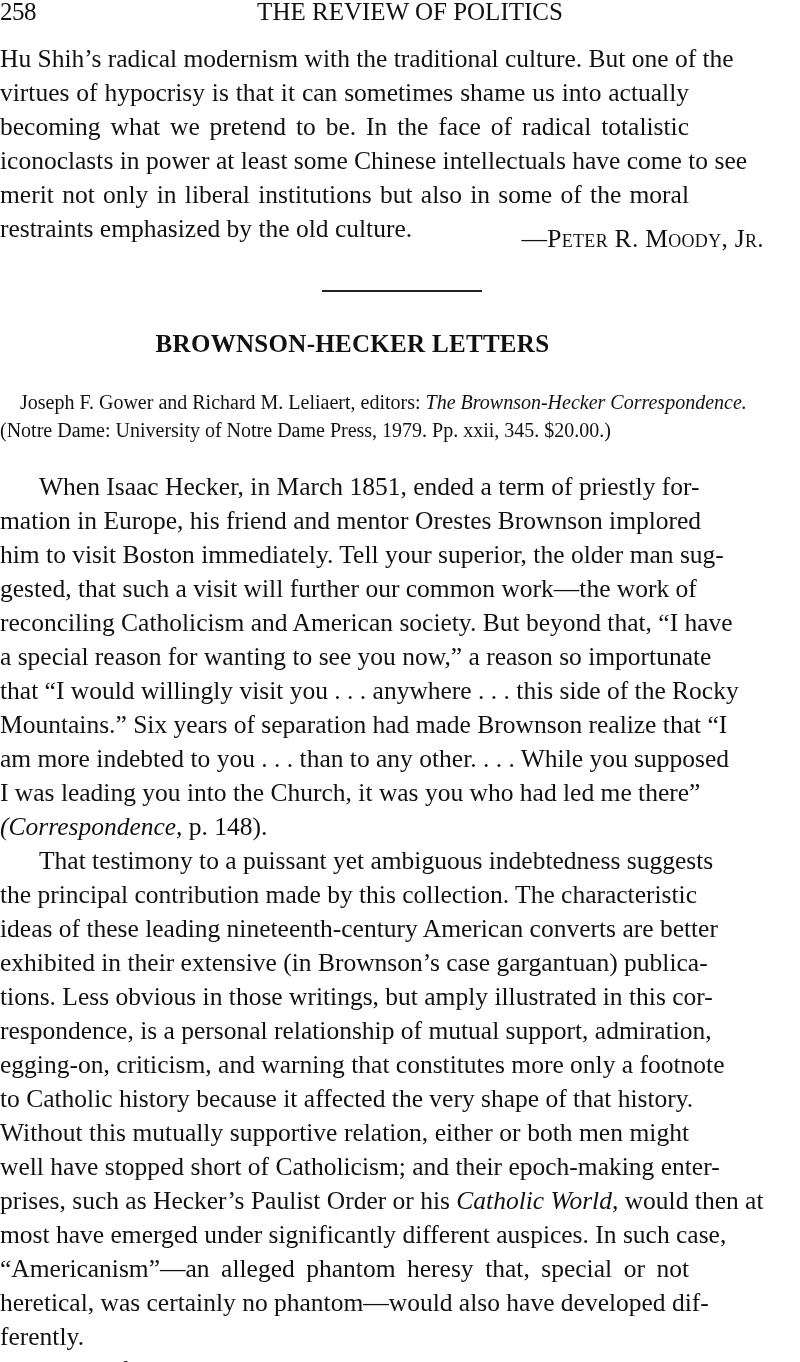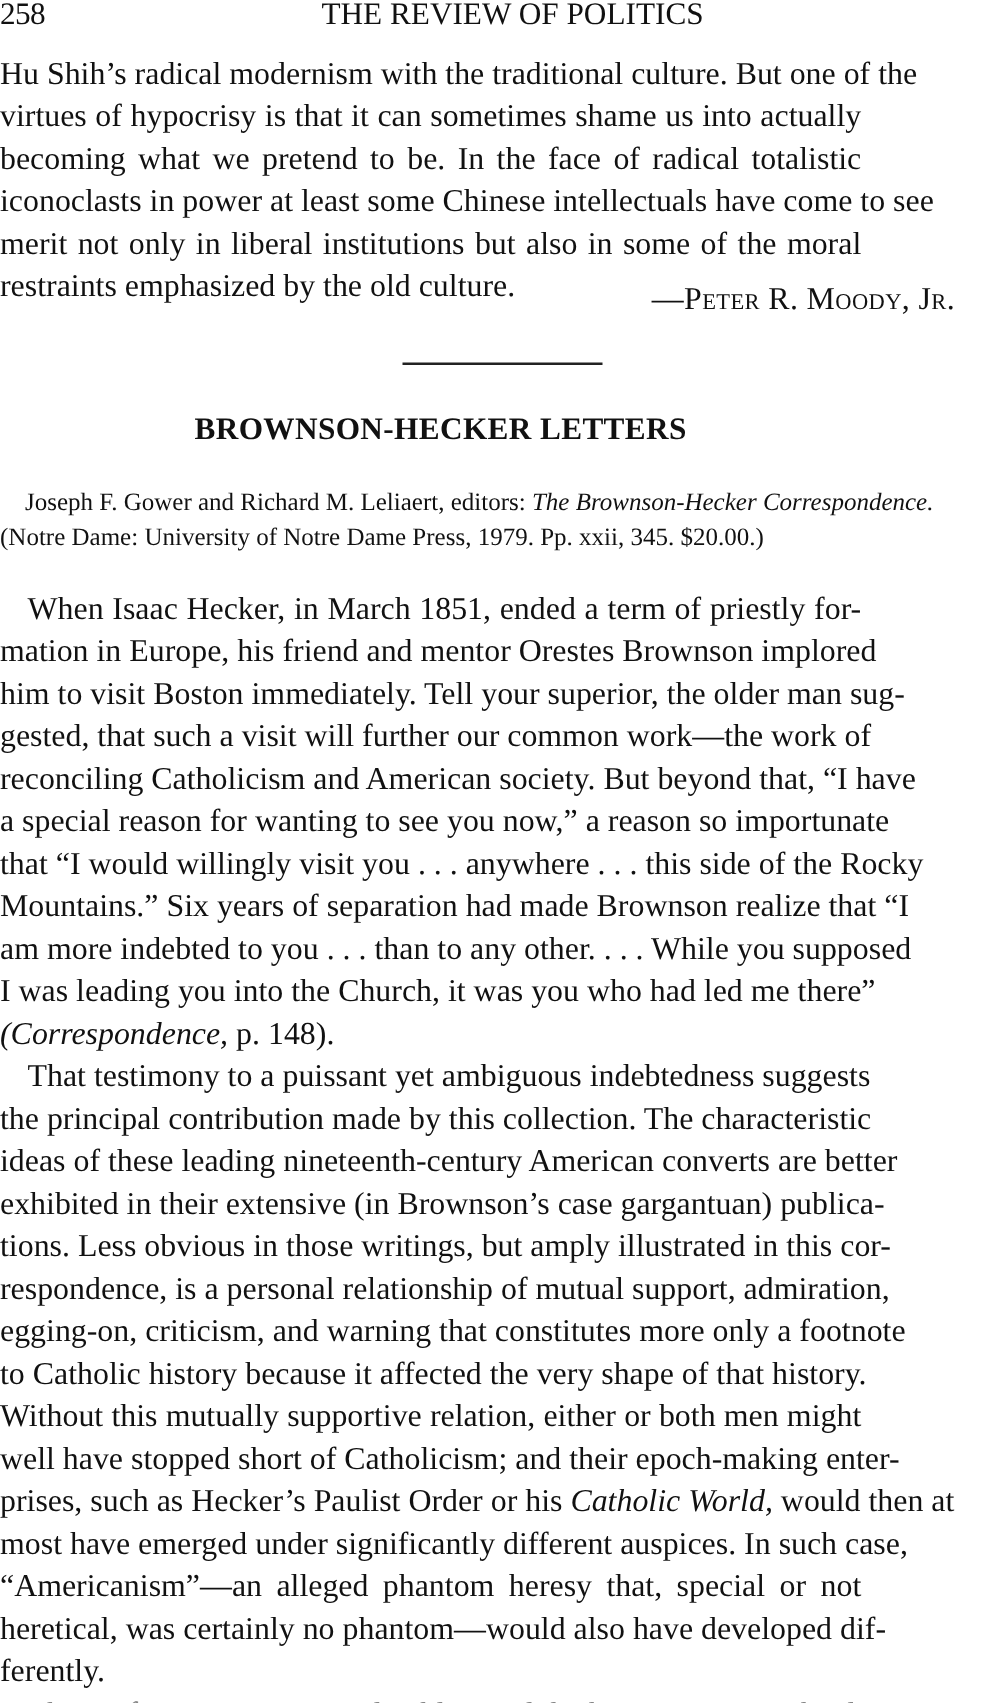--- a/index.html
+++ b/index.html
@@ -19,21 +19,21 @@
       position: absolute; left: 0; width: 800px; top: -2px; text-align: center;
       font-size: 25px; letter-spacing: 0px; padding-left: 20px; box-sizing: border-box;
     }
     .lines { position: absolute; left: 0; width: 800px; }
     .line {
       height: 34px; line-height: 34px; font-size: 25.5px;
       white-space: nowrap; text-align: justify; text-align-last: justify;
       width: 689px; box-sizing: border-box;
     }
     .line.last { text-align-last: left; }
-    .line.indent { padding-left: 22px; }
+    .line.indent { padding-left: 39px; }
     .signature {
       position: absolute; top: 224px; right: 36px; font-size: 25.5px; letter-spacing: 0.3px;
       font-variant: small-caps;
     }
     .divider {
       position: absolute; top: 290px; left: 322px; width: 160px; height: 2px; background: #222;
     }
     .review-title {
       position: absolute; top: 330px; left: 0; width: 700px; text-align: center;
       font-size: 25px; font-weight: bold; letter-spacing: 0.3px; padding-left: 5px; box-sizing: border-box;

